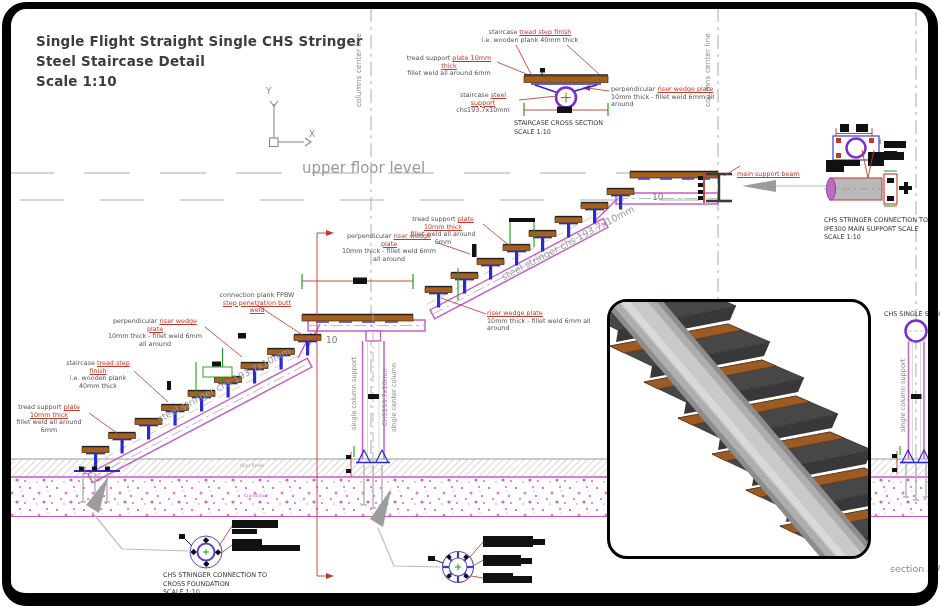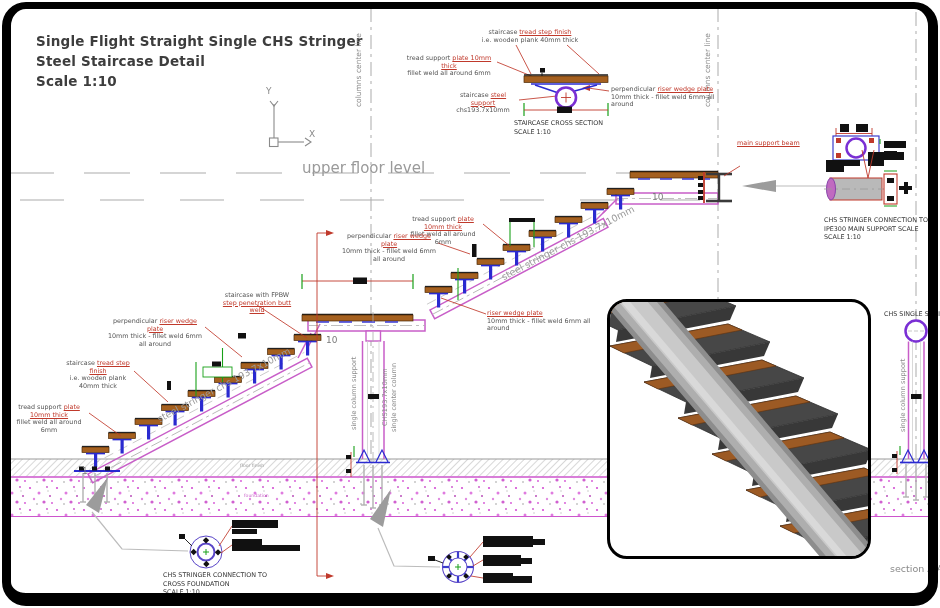--- a/index.html
+++ b/index.html
@@ -428,36 +428,36 @@
   </div>
   <div class="ann r" style="left:340px;top:233px;width:98px;">
     <div><span>perpendicular </span><span class="ru">riser wedge plate</span></div>
     <div>10mm thick - fillet weld 6mm all around</div>
   </div>
   <div class="ann" style="left:487px;top:310px;width:110px;">
     <div><span class="ru">riser wedge plate</span></div>
     <div>10mm thick - fillet weld 6mm all around</div>
   </div>
   <div class="ann c" style="left:218px;top:292px;width:78px;">
-    <div>staircase with FPBW</div>
+    <div>connection plank FPBW</div>
     <div class="rd">step penetration butt weld</div>
   </div>
   <div class="ann r" style="left:106px;top:318px;width:98px;">
     <div><span>perpendicular </span><span class="ru">riser wedge plate</span></div>
     <div>10mm thick - fillet weld 6mm all around</div>
   </div>
   <div class="ann r" style="left:62px;top:360px;width:72px;">
     <div><span>staircase </span><span class="ru">tread step finish</span></div>
     <div>i.e. wooden plank 40mm thick</div>
   </div>
   <div class="ann r" style="left:10px;top:404px;width:78px;">
     <div><span>tread support </span><span class="ru">plate 10mm thick</span></div>
     <div>fillet weld all around 6mm</div>
   </div>
-  <div class="ann" style="left:737px;top:140px;width:70px;">
+  <div class="ann" style="left:737px;top:171px;width:70px;">
     <div class="rd">main support beam</div>
   </div>
 
   <div class="dimnum" style="left:82px;top:434px;">1</div>
   <div class="dimnum" style="left:326px;top:303px;">10</div>
   <div class="dimnum" style="left:652px;top:160px;">10</div>
 
   <div class="strglbl" style="left:158px;top:414px;transform:rotate(-27.85deg);transform-origin:0 50%;">steel stringer chs 193.7x10mm</div>
   <div class="strglbl" style="left:502px;top:272px;transform:rotate(-27.85deg);transform-origin:0 50%;">steel stringer chs 193.7x10mm</div>
 

